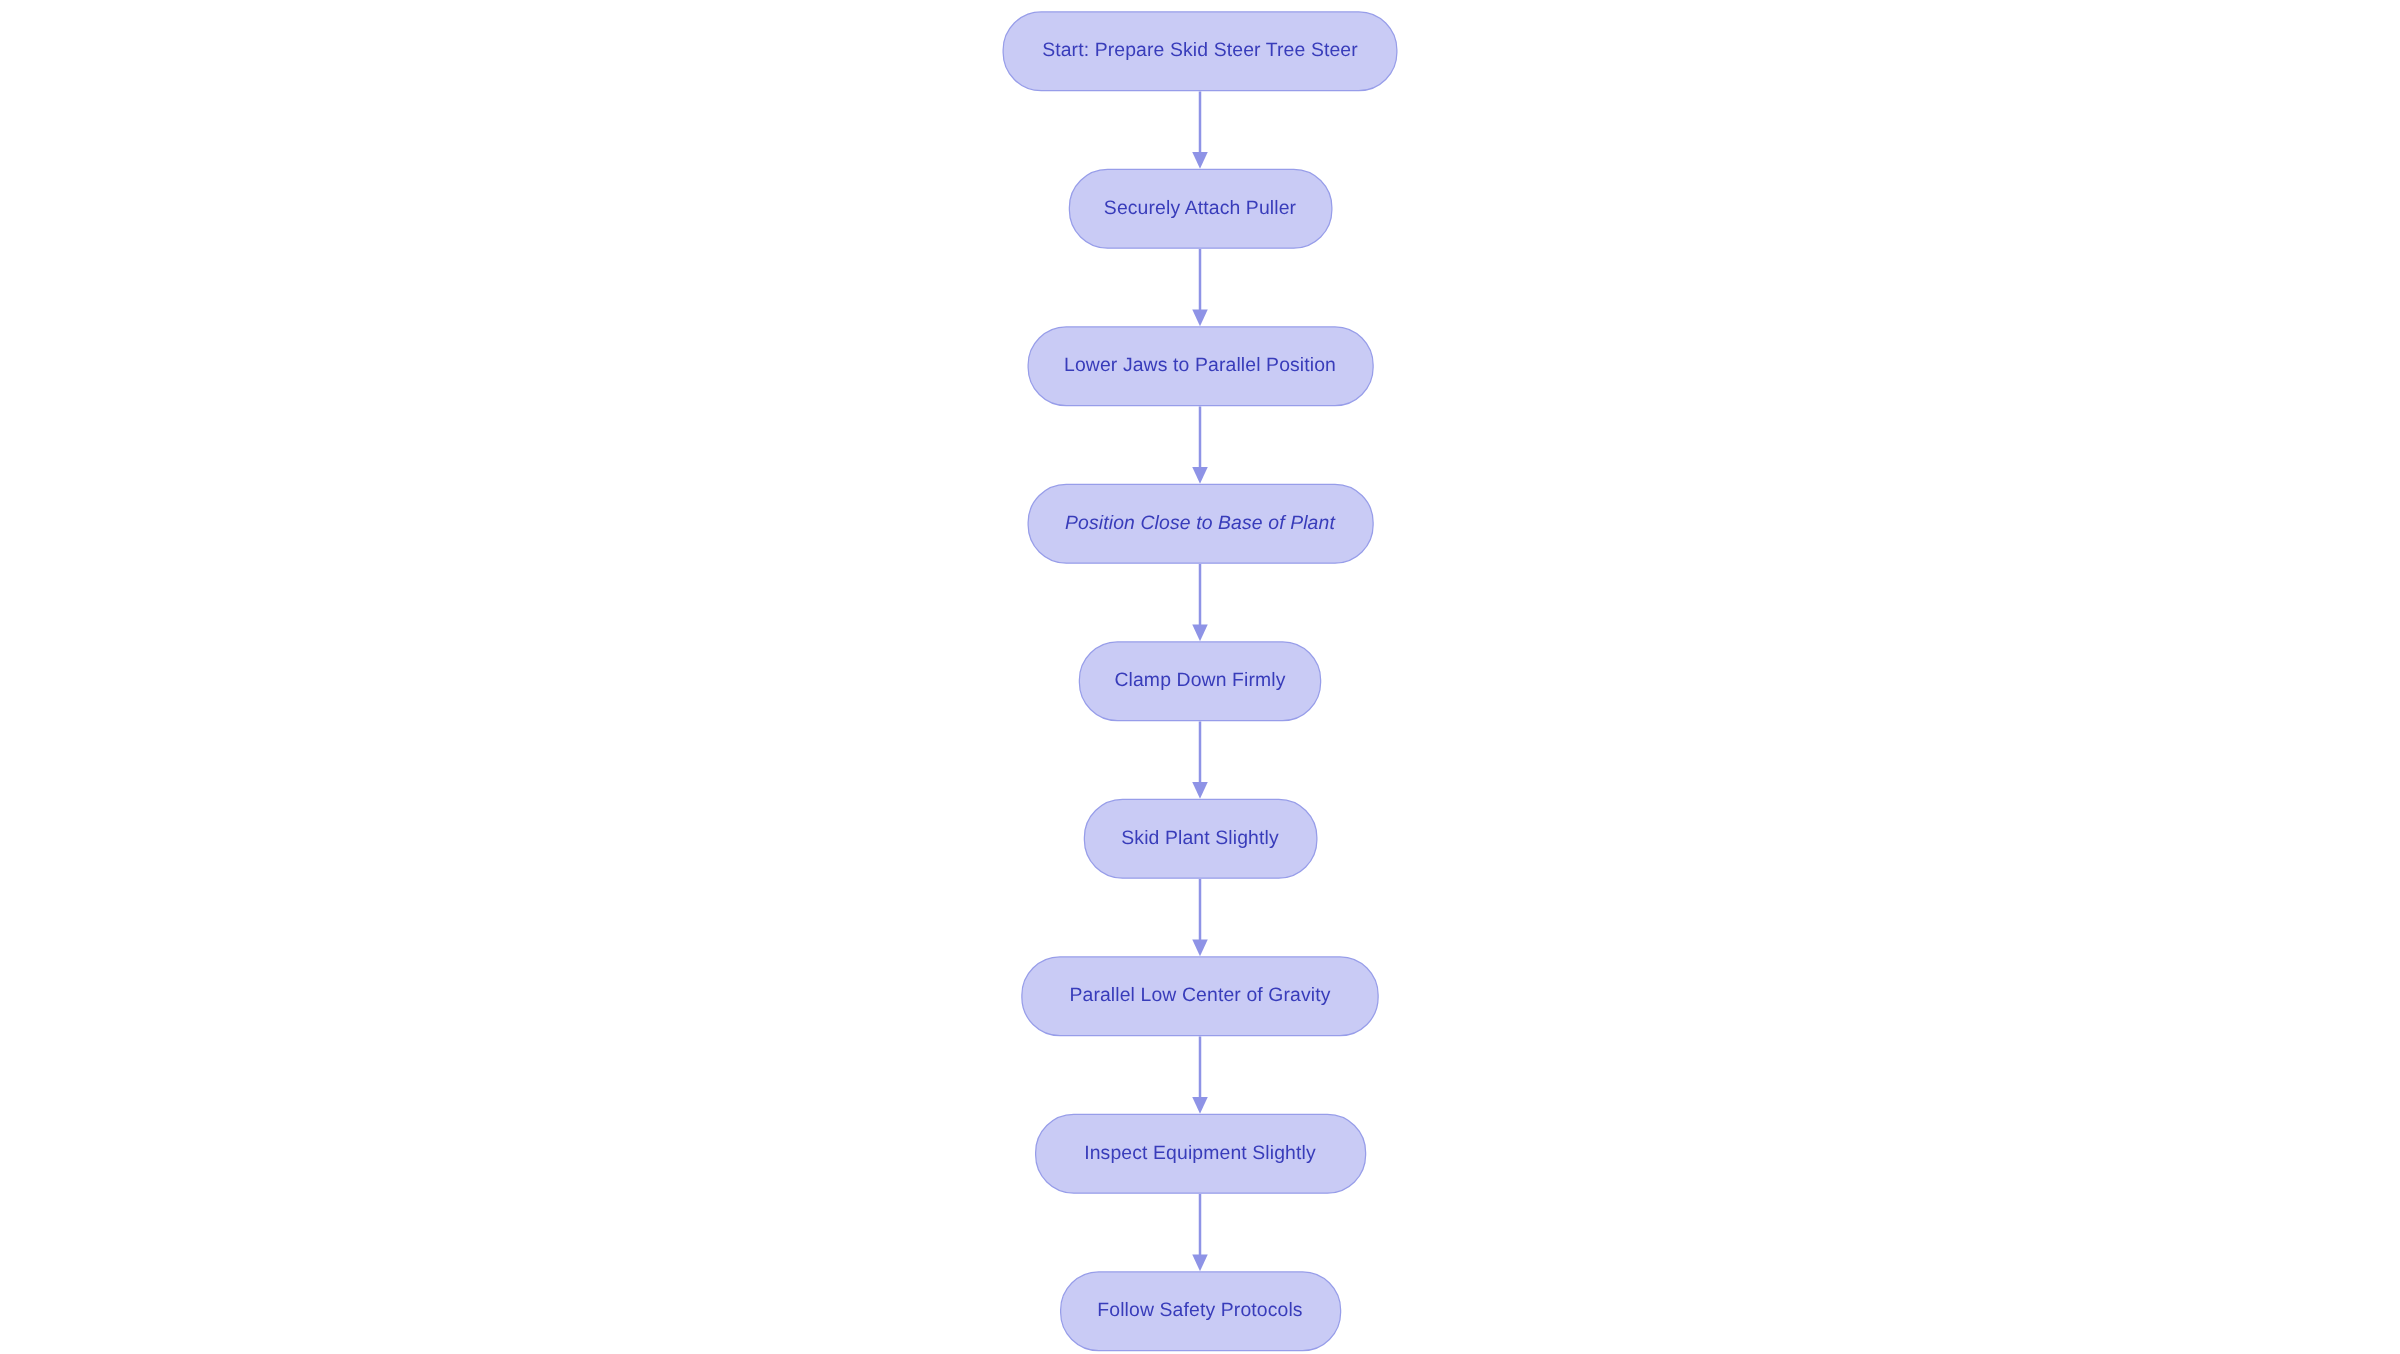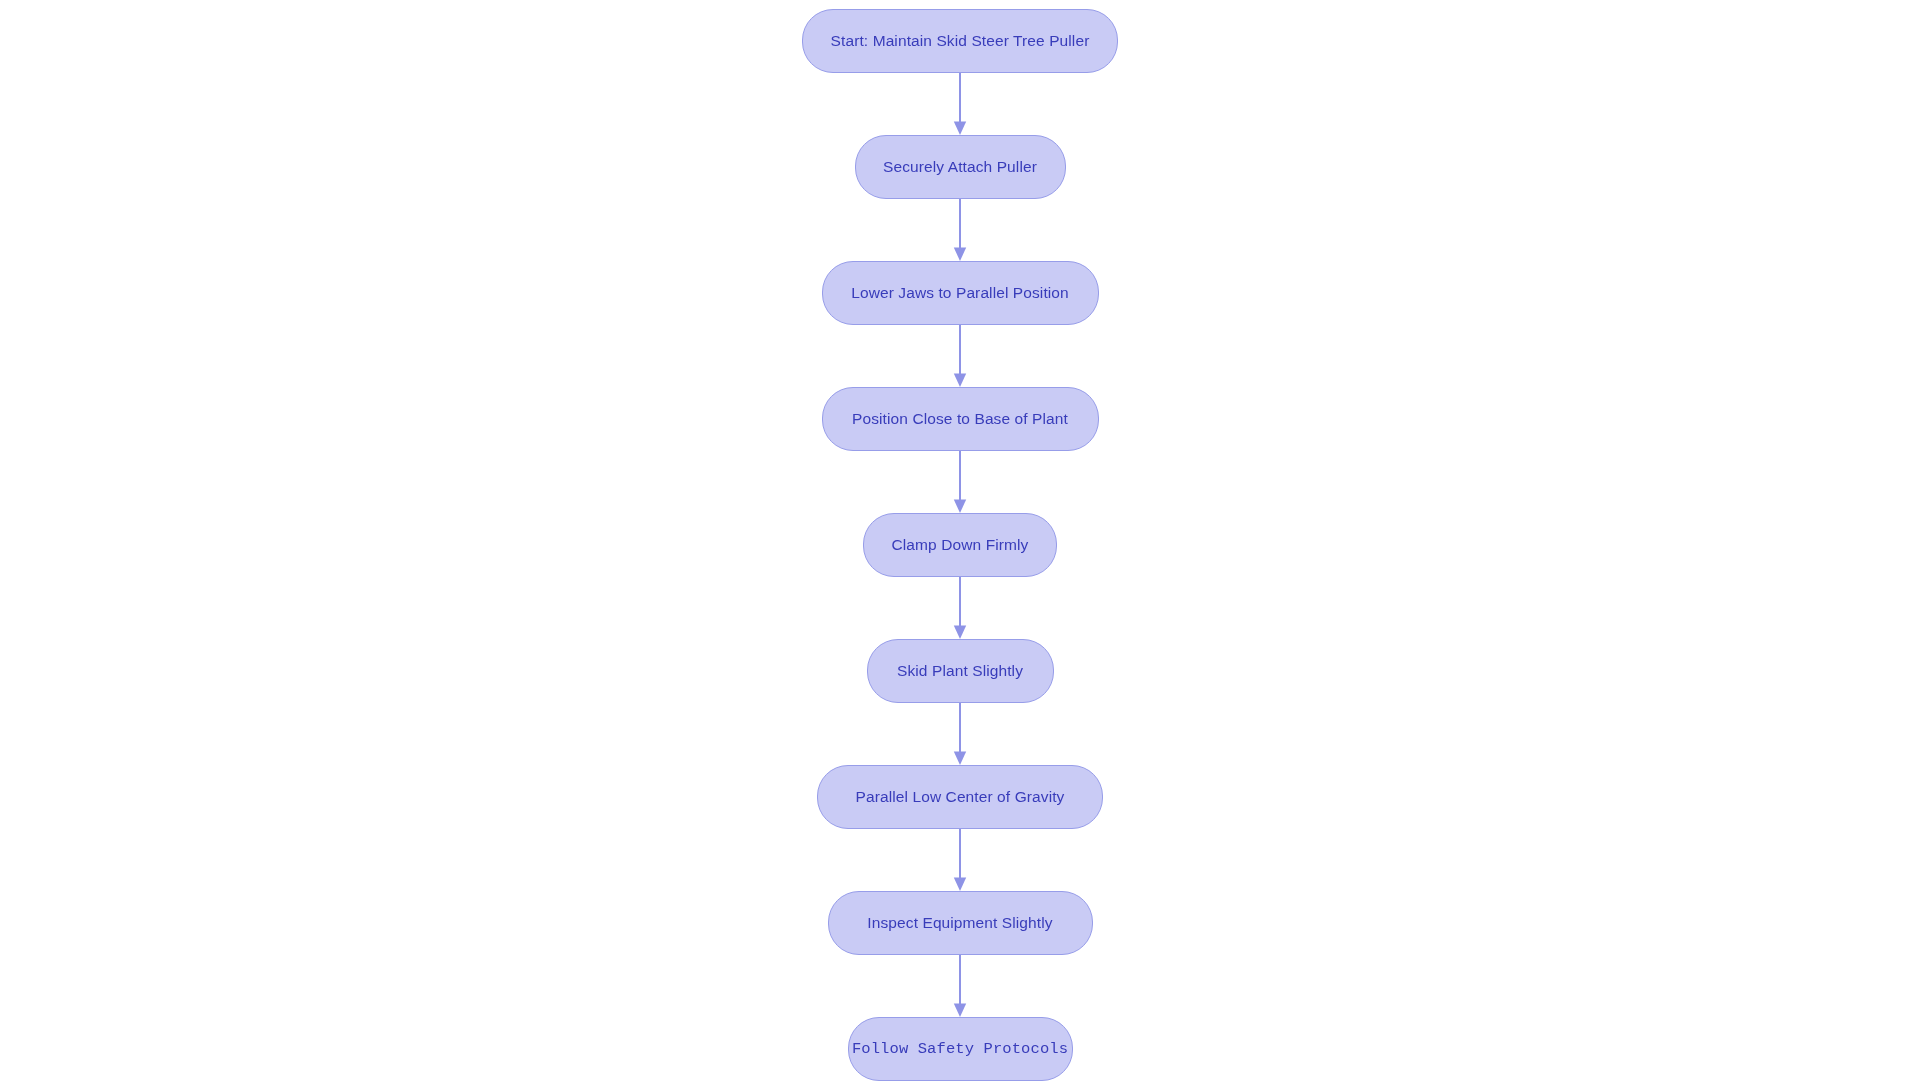--- a/index.html
+++ b/index.html
@@ -58,21 +58,21 @@
   .connector path{
     fill:var(--connector);
   }
 </style>
 </head>
 <body>
 
 <div class="canvas">
   <div id="flow" class="flow">
   <div class="node" style="width: 316px;">
-    <span class="node-label">Start: Maintain Skid Steer Tree Puller</span>
+    <span class="node-label">Start: Prepare Skid Steer Tree Steer</span>
   </div>
 
   <div class="connector">
     <svg width="16" height="62" viewBox="0 0 16 62">
       <line x1="8" y1="0" x2="8" y2="50"></line>
       <path d="M1.8,48.5 L14.2,48.5 L8,62 Z"></path>
     </svg>
   </div>
 
   <div class="node" style="width: 211px;">
@@ -90,21 +90,21 @@
     <span class="node-label">Lower Jaws to Parallel Position</span>
   </div>
 
   <div class="connector">
     <svg width="16" height="62" viewBox="0 0 16 62">
       <line x1="8" y1="0" x2="8" y2="50"></line>
       <path d="M1.8,48.5 L14.2,48.5 L8,62 Z"></path>
     </svg>
   </div>
 
-  <div class="node" style="width: 277px;">
+  <div class="node" style="width: 277px; font-style: italic;">
     <span class="node-label">Position Close to Base of Plant</span>
   </div>
 
   <div class="connector">
     <svg width="16" height="62" viewBox="0 0 16 62">
       <line x1="8" y1="0" x2="8" y2="50"></line>
       <path d="M1.8,48.5 L14.2,48.5 L8,62 Z"></path>
     </svg>
   </div>
 
@@ -145,17 +145,17 @@
     <span class="node-label">Inspect Equipment Slightly</span>
   </div>
 
   <div class="connector">
     <svg width="16" height="62" viewBox="0 0 16 62">
       <line x1="8" y1="0" x2="8" y2="50"></line>
       <path d="M1.8,48.5 L14.2,48.5 L8,62 Z"></path>
     </svg>
   </div>
 
-  <div class="node" style="width: 225px; font-family: Liberation Mono, monospace;">
+  <div class="node" style="width: 225px;">
     <span class="node-label">Follow Safety Protocols</span>
   </div>
 </div>
 </div>
 
 </body></html>

